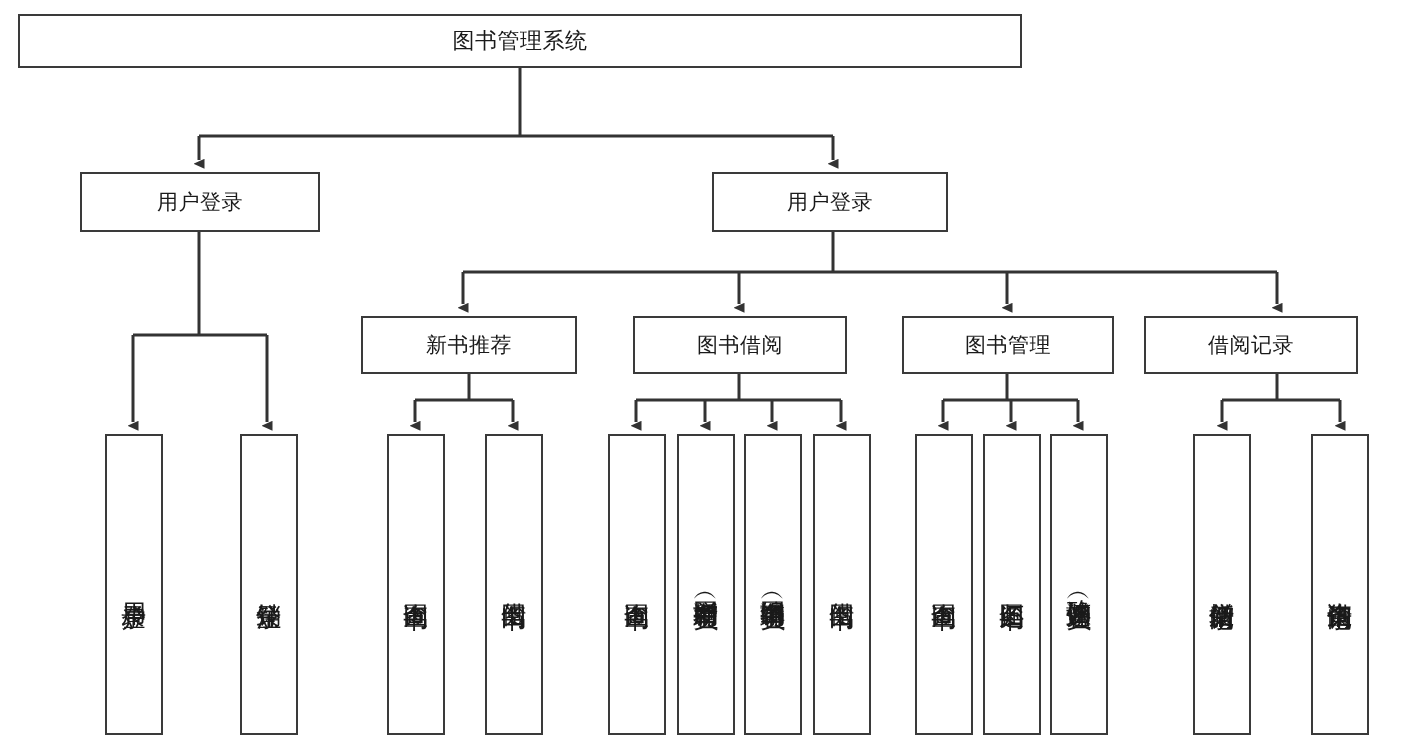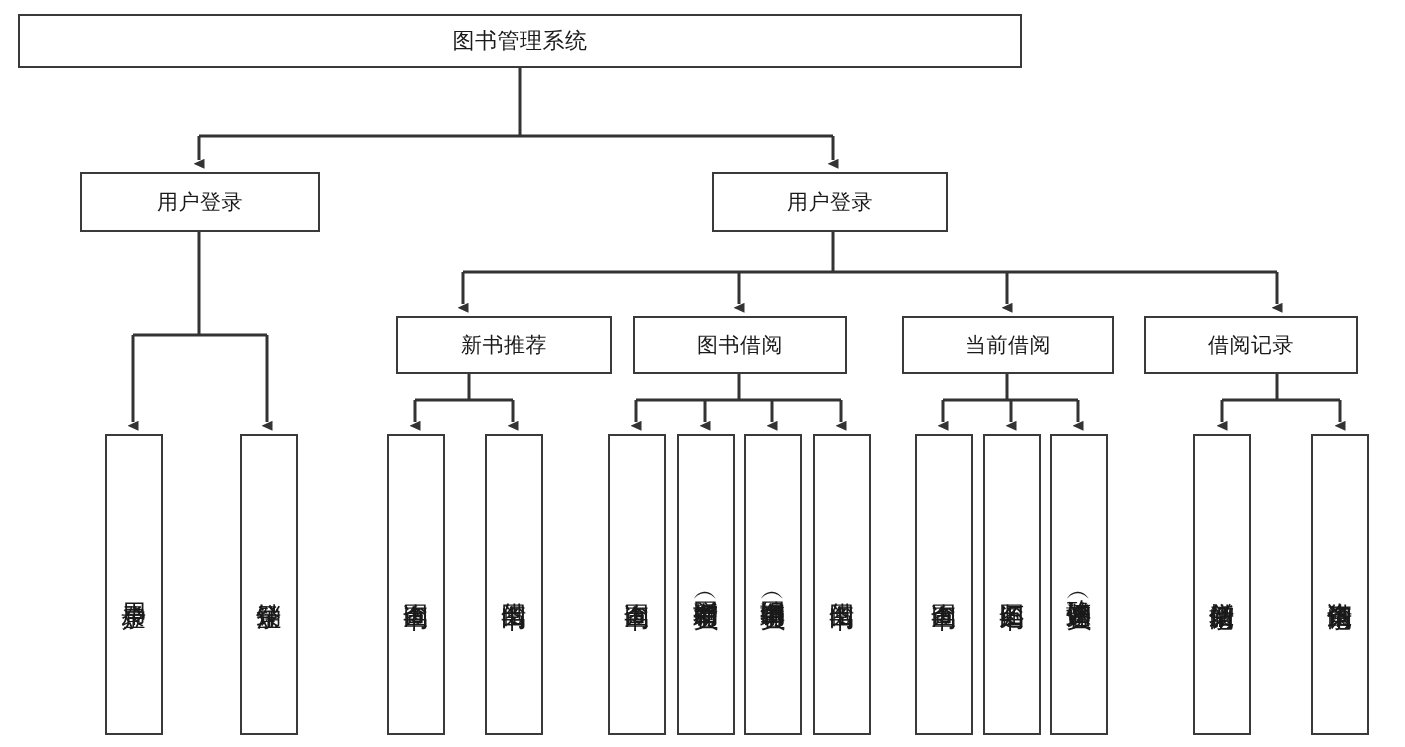--- a/index.html
+++ b/index.html
@@ -129,28 +129,28 @@
     <span class="label">图书管理系统</span>
   </div>
 
   <div class="node horiz" style="left:80px; top:172px; width:240px; height:60px;">
     <span class="label">用户登录</span>
   </div>
   <div class="node horiz" style="left:712px; top:172px; width:236px; height:60px;">
     <span class="label">用户登录</span>
   </div>
 
-  <div class="node horiz" style="left:361px; top:316px; width:216px; height:58px;margin-left:35px;">
+  <div class="node horiz" style="left:361px; top:316px; width:216px; height:58px;">
     <span class="label">新书推荐</span>
   </div>
   <div class="node horiz" style="left:633px; top:316px; width:214px; height:58px;">
     <span class="label">图书借阅</span>
   </div>
   <div class="node horiz" style="left:902px; top:316px; width:212px; height:58px;">
-    <span class="label">当前借阅</span>
+    <span class="label">图书管理</span>
   </div>
   <div class="node horiz" style="left:1144px; top:316px; width:214px; height:58px;">
     <span class="label">借阅记录</span>
   </div>
 
   <div class="node vert" style="left:105px; top:434px; width:58px; height:301px;">
     <span class="label">用户登录</span>
   </div>
   <div class="node vert" style="left:240px; top:434px; width:58px; height:301px;">
     <span class="label">注销登录</span>

